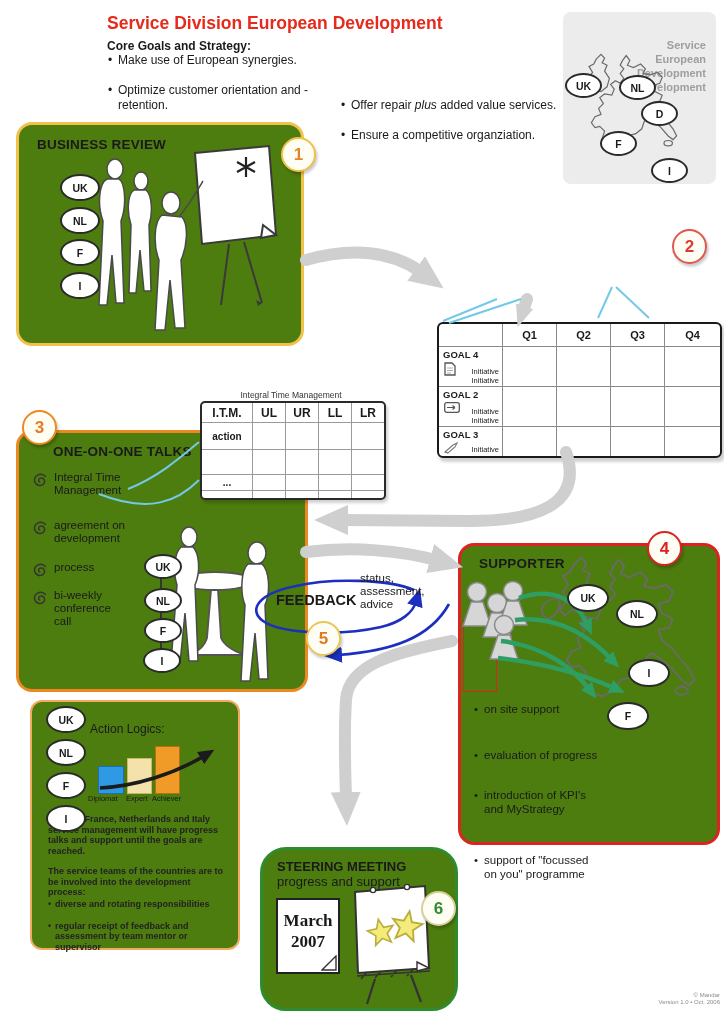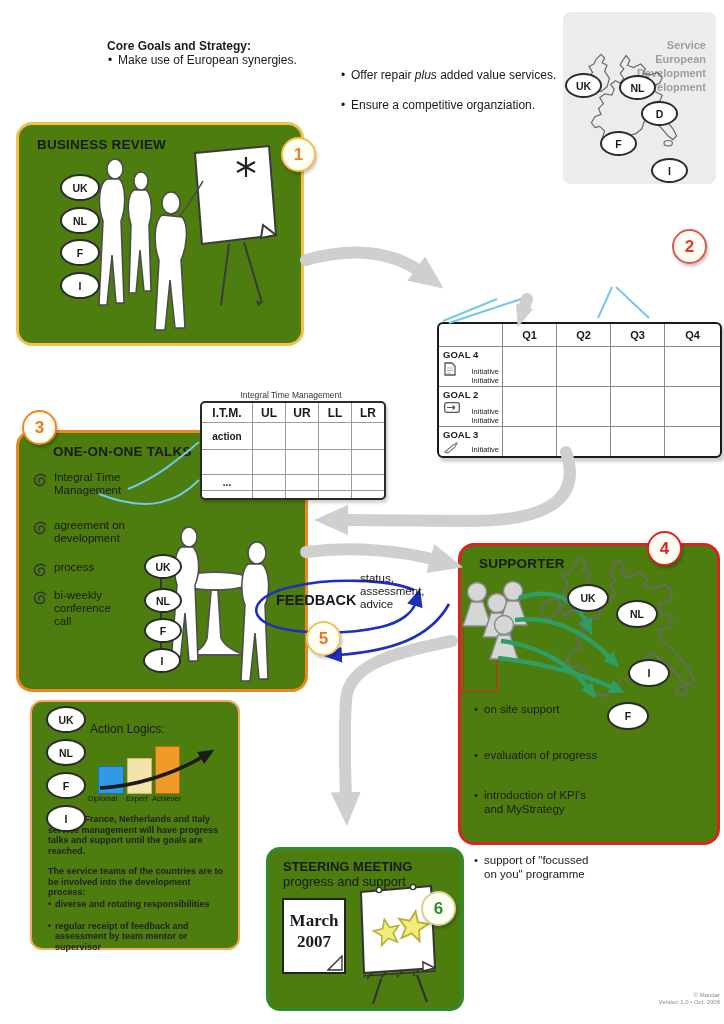--- a/index.html
+++ b/index.html
@@ -58,22 +58,24 @@
     <defs>
       <g id="europe-shape">
         <path d="M18,68 C14,60 20,52 28,50 C34,48 38,52 36,58 C34,66 28,72 22,72 Z" fill="none" stroke="#6a6a6a" stroke-width="2"></path>
         <path d="M52,12 L60,4 L66,10 L62,18 L70,22 L66,32 L74,44 L70,58 L60,66 L50,62 L42,68 L36,62 L44,52 L40,42 L46,34 L40,24 L48,20 Z" fill="none" stroke="#6a6a6a" stroke-width="2"></path>
         <path d="M96,14 L102,6 L108,14 L104,22 L114,26 L126,20 L134,28 L130,36 L142,38 L154,34 L162,42 L158,52 L146,56 L150,66 L162,72 L158,82 L146,84 L150,96 L160,104 L172,118 L180,128 L186,140 L180,146 L172,140 L160,126 L148,116 L138,110 L132,116 L128,128 L118,136 L104,140 L96,152 L84,158 L70,154 L62,144 L66,132 L58,124 L50,126 L44,118 L50,108 L60,104 L56,94 L64,86 L58,76 L66,70 L78,72 L82,62 L76,54 L84,48 L92,52 L98,44 L92,36 L98,28 L92,22 Z" fill="none" stroke="#6a6a6a" stroke-width="2"></path>
         <ellipse cx="172" cy="152" rx="7" ry="4.5" fill="none" stroke="#6a6a6a" stroke-width="2"></ellipse>
       </g>
     </defs>
   </svg>
 
+  <div class="abs" style="left:107px;top:13px;font-size:17.5px;font-weight:700;color:#e62a1c">Service Division European Development</div>
   <div class="abs" style="left:107px;top:39px;font-size:12px;font-weight:700">Core Goals and Strategy:</div>
   <div class="abs bullet" style="left:107px;top:53px;width:232px;font-size:12px;line-height:15px">Make use of European synergies.</div>
+  <div class="abs bullet" style="left:107px;top:68px;width:232px;font-size:12px;line-height:15px">Optimize customer orientation and -retention.</div>
   <div class="abs bullet" style="left:340px;top:53px;width:260px;font-size:12px;line-height:15px"><span>Offer repair </span><i>plus</i><span> added value services.</span></div>
   <div class="abs bullet" style="left:340px;top:68px;width:260px;font-size:12px;line-height:15px">Ensure a competitive organziation.</div>
 
   <div class="abs" style="left:563px;top:12px;width:153px;height:172px;background:#ececec;border-radius:8px">
     <div class="abs" style="right:10px;top:26px;text-align:right;font-size:11px;line-height:14px;font-weight:700;color:#9e9e9e">
       <div>Service</div>
       <div>European</div>
       <div>Development</div>
       <div>Development</div>
     </div>
@@ -303,21 +305,21 @@
     </svg>
     <div class="abs" style="left:56px;top:92px;font-size:7.5px">Diplomat</div>
     <div class="abs" style="left:94px;top:92px;font-size:7.5px">Expert</div>
     <div class="abs" style="left:120px;top:92px;font-size:7.5px">Achiever</div>
     <div class="abs para" style="left:16px;top:112px;width:176px">The UK, France, Netherlands and Italy service management will have progress talks and support until the goals are reached.</div>
     <div class="abs para" style="left:16px;top:164px;width:176px">The service teams of the countries are to be involved into the development process:</div>
     <div class="abs para pbul" style="left:16px;top:197px;width:176px">diverse and rotating responsibilities</div>
     <div class="abs para pbul" style="left:16px;top:208px;width:172px">regular receipt of feedback and assessment by team mentor or supervisor</div>
   </div>
 
-  <div class="box" style="left:266px;top:847px;width:192px;height:158px;border:3px solid #2e8b2e;border-radius:14px">
+  <div class="box" style="left:260px;top:847px;width:192px;height:158px;border:3px solid #2e8b2e;border-radius:26px">
     <div class="abs" style="left:14px;top:9px;font-weight:700;font-size:13px">STEERING MEETING</div>
     <div class="abs" style="left:14px;top:24px;font-size:13px">progress and support</div>
     <div class="abs" style="left:13px;top:48px;width:64px;height:76px;border:2px solid #222;background:#fff;text-align:center;
                 font-family:'Liberation Serif',serif;font-weight:700;font-size:17px;line-height:21px;padding-top:10px;box-sizing:border-box">
       <div>March</div>
       <div>2007</div>
       <svg class="abs" style="right:1px;bottom:1px" width="16" height="16">
         <path d="M1,15 L15,15 L15,1 Z" fill="#fff" stroke="#333" stroke-width="1.4"></path>
       </svg>
     </div>

